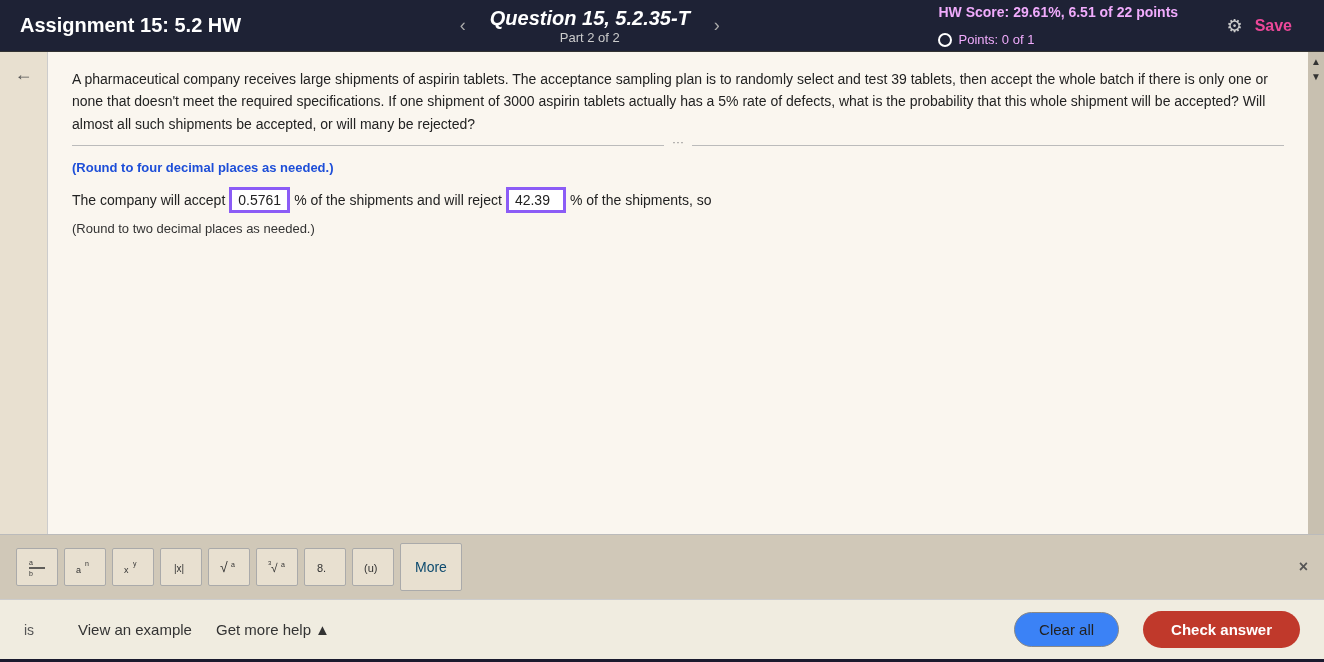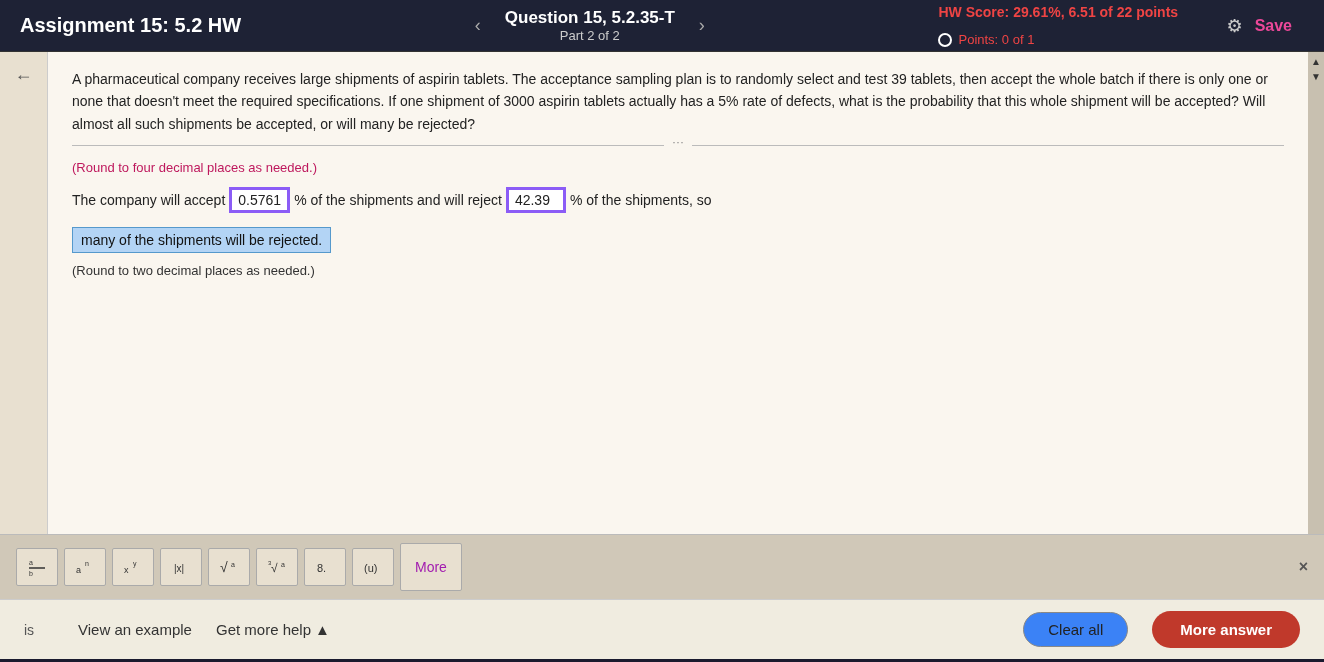--- a/index.html
+++ b/index.html
@@ -38,34 +38,35 @@
     .nav-arrow {
       color: #aaa;
       font-size: 18px;
       cursor: pointer;
       padding: 4px 8px;
     }
     .question-title {
       text-align: center;
     }
     .question-title .main {
-      font-size: 17px;
-      font-weight: bold;
+      font-size: 20px;
+      font-weight: bold;
+      font-style: italic;
     }
     .question-title .sub {
       font-size: 13px;
       color: #ccc;
     }
     .header-right {
       display: flex;
       flex-direction: column;
       align-items: flex-start;
       min-width: 280px;
       font-size: 13px;
-      color: #ef4444;
+      color: #f0abfc;
       gap: 12px;
     }
     .hw-score { font-weight: bold; font-size: 14px; }
     .points-row { display: flex; align-items: center; gap: 6px; }
     .points-circle {
       width: 14px; height: 14px;
       border: 2px solid white;
       border-radius: 50%;
       display: inline-block;
     }
@@ -134,22 +135,23 @@
       left: 50%;
       transform: translateX(-50%);
       background: #faf6ef;
       padding: 0 8px;
       font-size: 12px;
       color: #888;
     }
 
     .round-note {
       font-size: 13px;
-      color: #be185d;
+      color: #1d4ed8;
       margin-bottom: 12px;
+      font-weight: bold;
     }
 
     .answer-row {
       font-size: 14px;
       color: #222;
       display: flex;
       align-items: center;
       flex-wrap: wrap;
       gap: 4px;
       margin-bottom: 8px;
@@ -218,21 +220,21 @@
       align-items: center;
       justify-content: center;
       border-radius: 2px;
     }
     .more-btn {
       background: #e8e0d0;
       border: 1px solid #aaa;
       padding: 10px 14px;
       font-size: 14px;
       cursor: pointer;
-      color: #a21caf;
+      color: #0c4a6e;
       height: 48px;
       display: flex;
       align-items: center;
       justify-content: center;
       border-radius: 2px;
     }
     .close-x {
       margin-left: auto;
       font-size: 16px;
       color: #555;
@@ -335,23 +337,20 @@
     <p class="round-note">(Round to four decimal places as needed.)</p>
 
     <div class="answer-row">
       <span>The company will accept</span>
       <span class="input-box">0.5761</span>
       <span>% of the shipments and will reject</span>
       <span class="input-box">42.39</span>
       <span>% of the shipments, so</span>
     </div>
 
-    <div>
-      <span class="highlight-box">many of the shipments will be rejected.</span>
-    </div>
 
     <p class="round-note2">(Round to two decimal places as needed.)</p>
   </div>
 
   <div class="right-sidebar">
     <span class="scroll-up">▲</span>
     <span class="scroll-down">▼</span>
   </div>
 </div>
 
@@ -408,14 +407,14 @@
 </div>
 
 <div class="bottom-bar">
   <span class="bottom-left-label">is</span>
   <a class="view-example-link">View an example</a>
   <a class="get-help-link">
     <span>Get more help</span>
     <span>▲</span>
   </a>
   <button class="clear-all-btn">Clear all</button>
-  <button class="check-answer-btn">More answer</button>
+  <button class="check-answer-btn">Check answer</button>
 </div>
 
 </body></html>

